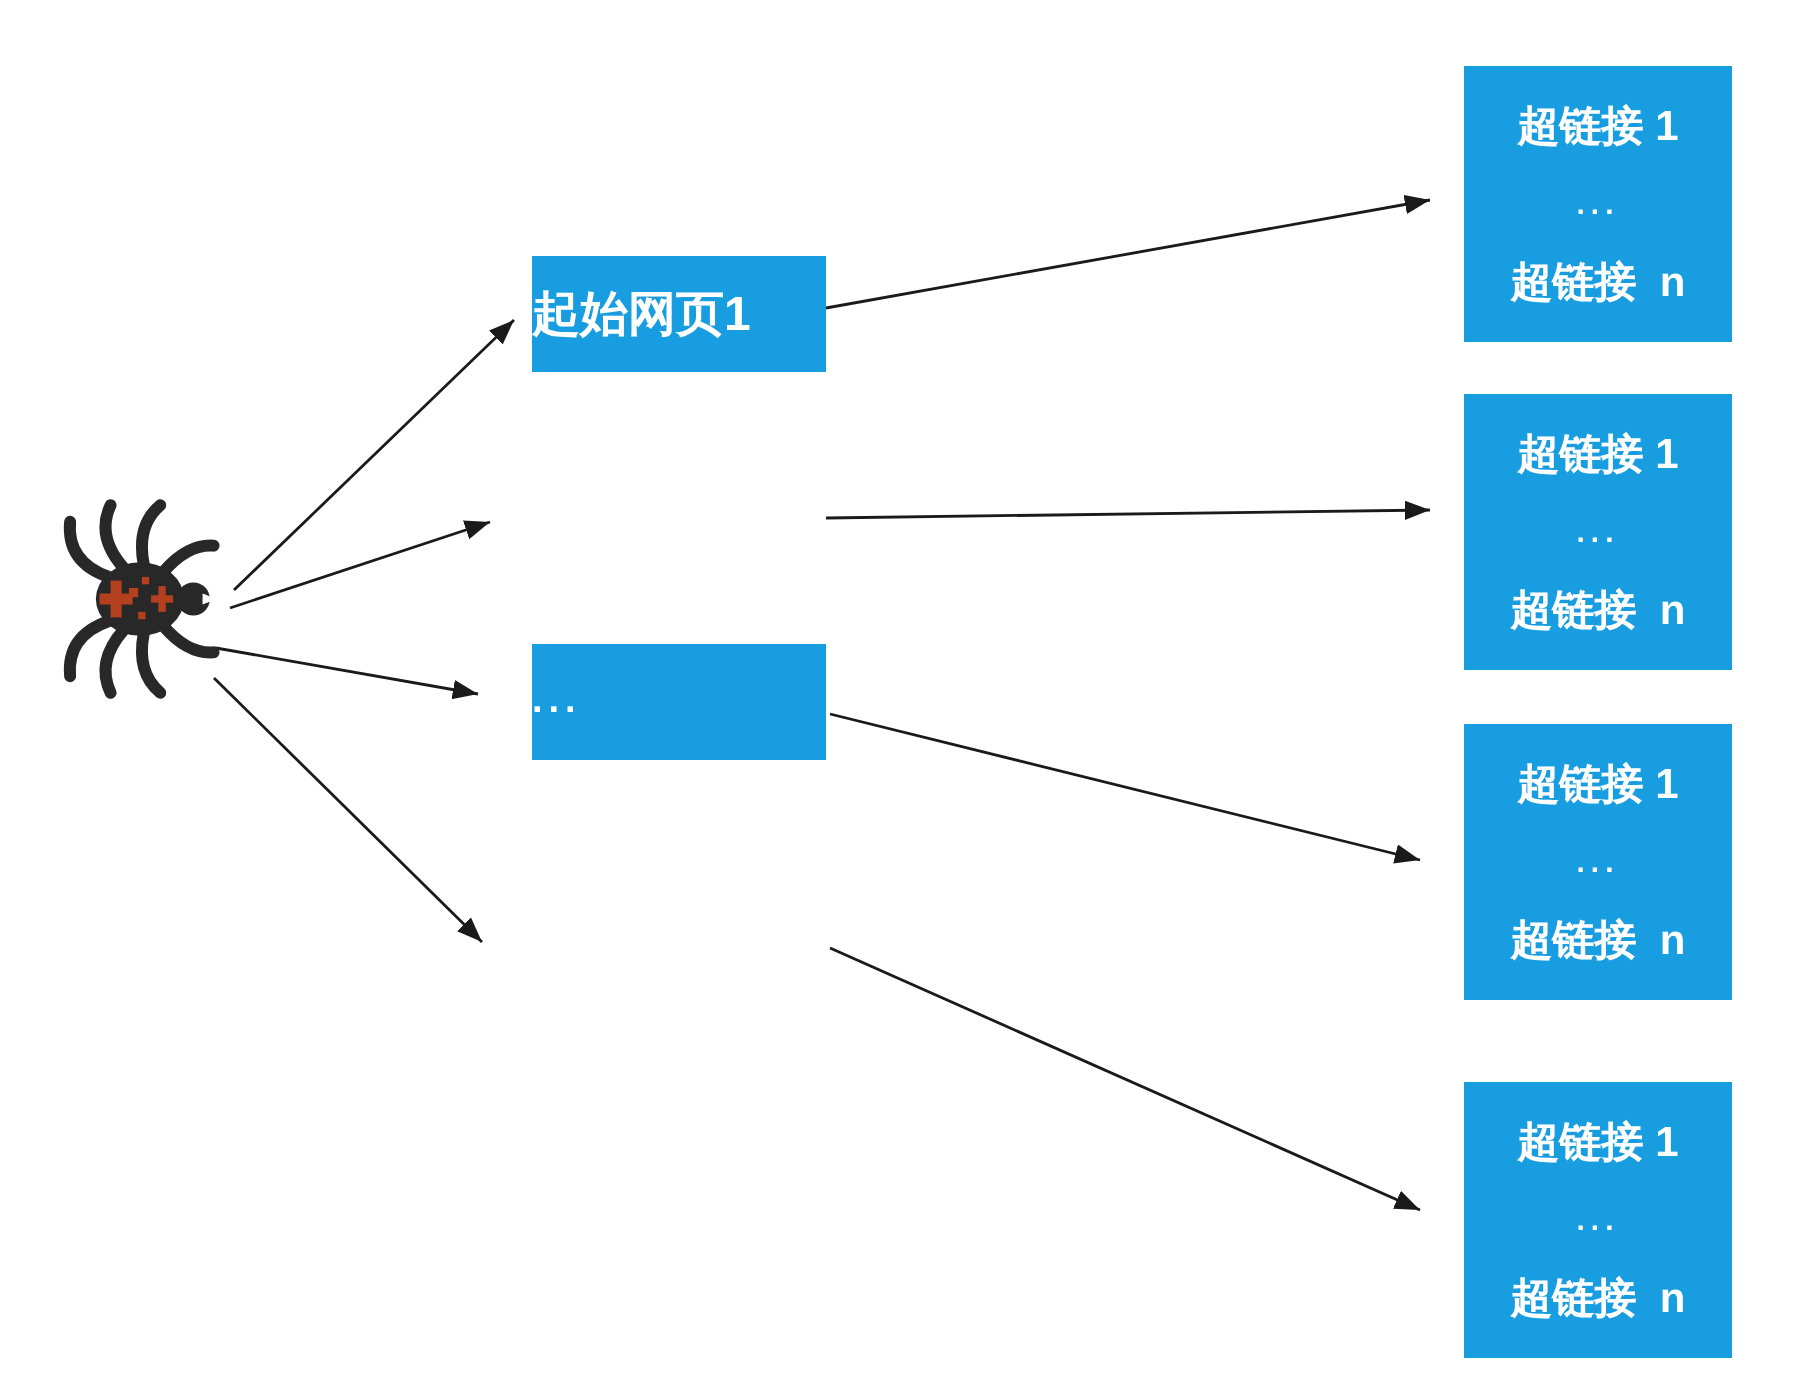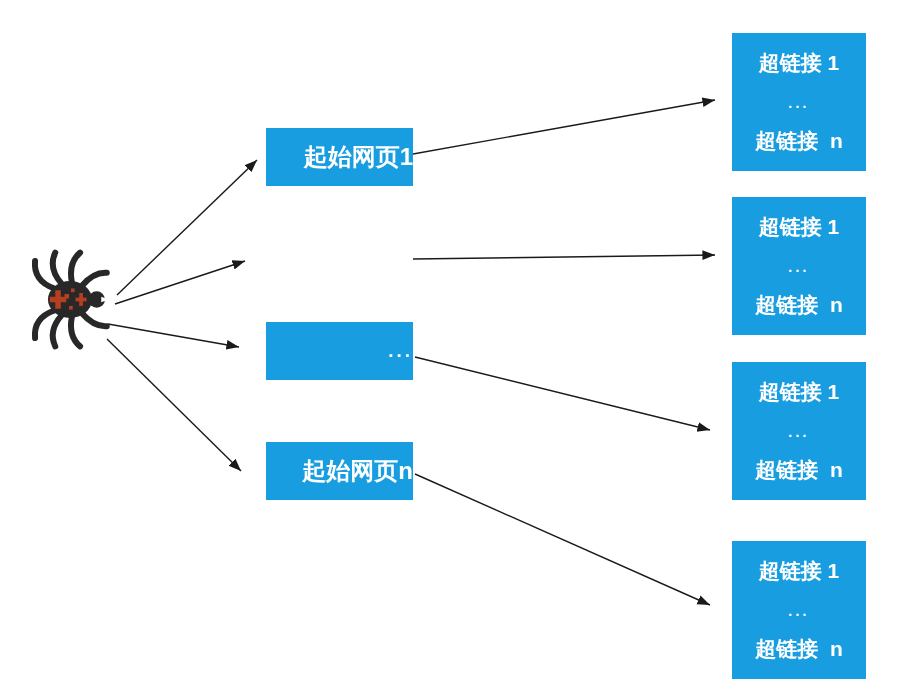--- a/index.html
+++ b/index.html
@@ -36,21 +36,21 @@
     position: absolute;
     left: 266px;
     width: 147px;
     height: 58px;
     background: var(--box_fill, #189DE1);
     color: var(--box_text, #ffffff);
     font-weight: bold;
     font-size: 24px;
     display: flex;
     align-items: center;
-    justify-content: flex-end;
+    justify-content: flex-start;
     white-space: pre;
   }
   .linkbox {
     position: absolute;
     left: 732px;
     width: 134px;
     height: 138px;
     background: var(--box_fill, #189DE1);
     color: var(--box_text, #ffffff);
     font-weight: bold;
@@ -116,23 +116,20 @@
       <rect x="49" y="63" width="4" height="4"></rect>
     </g>
   </svg>
 
   <div class="startbox" style="top:128px">
     <span>起始网页1</span>
   </div>
   <div class="startbox" style="top:322px">
     <span class="dots">...</span>
   </div>
-  <div class="startbox" style="top:442px">
-    <span>起始网页n</span>
-  </div>
 
   <div class="linkbox" style="top:33px">
     <span>超链接 1</span>
     <span class="dots">...</span>
     <span>超链接  n</span>
   </div>
   <div class="linkbox" style="top:197px">
     <span>超链接 1</span>
     <span class="dots">...</span>
     <span>超链接  n</span>

